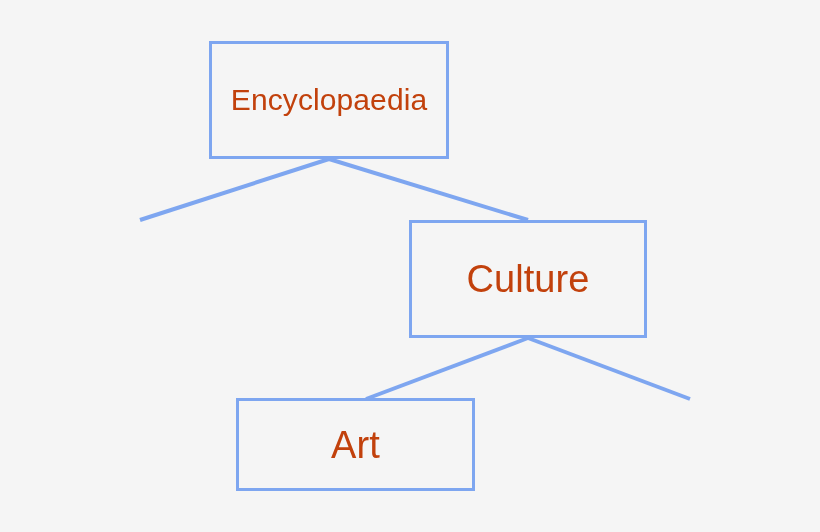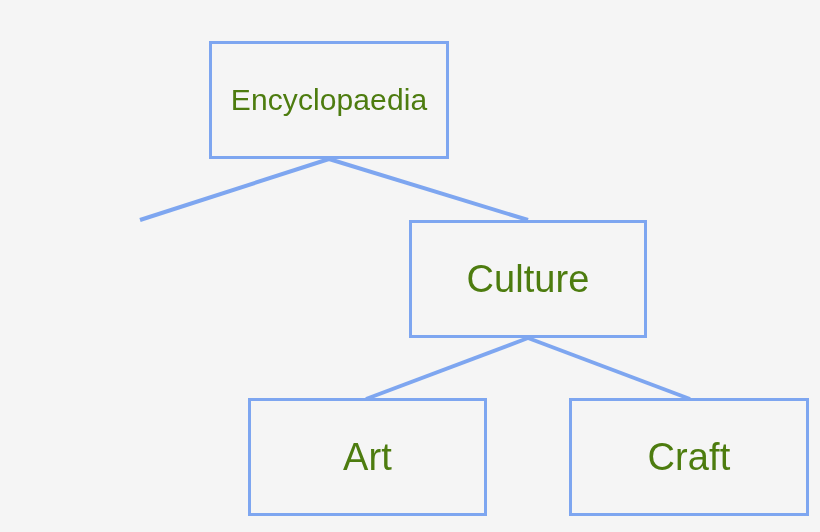--- a/index.html
+++ b/index.html
@@ -32,21 +32,21 @@
     position: absolute;
     box-sizing: border-box;
     background: #f5f5f5;
     border: 3px solid #7ea6f0;
     display: flex;
     align-items: center;
     justify-content: center;
     z-index: 2;
   }
   .node-label {
-    color: #4d7c0f;
+    color: #c2410c;
     line-height: 1;
     white-space: nowrap;
     letter-spacing: 0.1px;
   }
   
   #node-encyclopaedia { left: 209px; top: 41px;  width: 240px; height: 118px; }
   #node-science       { left: 11px;  top: 219px; width: 239px; height: 119px; }
   #node-culture       { left: 409px; top: 220px; width: 238px; height: 118px; }
   #node-art           { left: 247px; top: 398px; width: 239px; height: 118px; }
   #node-craft         { left: 569px; top: 398px; width: 240px; height: 118px; }
@@ -71,21 +71,18 @@
 
   <div class="node" id="node-encyclopaedia" style="left: 209px; top: 41px; width: 240px; height: 118px; border-color: rgb(126, 166, 240); background: rgb(245, 245, 245);">
     <span class="node-label">Encyclopaedia</span>
   </div>
 
 
   <div class="node" id="node-culture" style="left: 409px; top: 220px; width: 238px; height: 118px; border-color: rgb(126, 166, 240); background: rgb(245, 245, 245);">
     <span class="node-label">Culture</span>
   </div>
 
-  <div class="node" id="node-art" style="left: 248px; top: 398px; width: 239px; height: 118px; border-color: rgb(126, 166, 240); background: rgb(245, 245, 245);">
+  <div class="node" id="node-art" style="left: 236px; top: 398px; width: 239px; height: 93px; border-color: rgb(126, 166, 240); background: rgb(245, 245, 245);">
     <span class="node-label">Art</span>
   </div>
 
-  <div class="node" id="node-craft" style="left: 569px; top: 398px; width: 240px; height: 118px; border-color: rgb(126, 166, 240); background: rgb(245, 245, 245);">
-    <span class="node-label">Craft</span>
-  </div>
 
 </div>
 
 </body></html>

